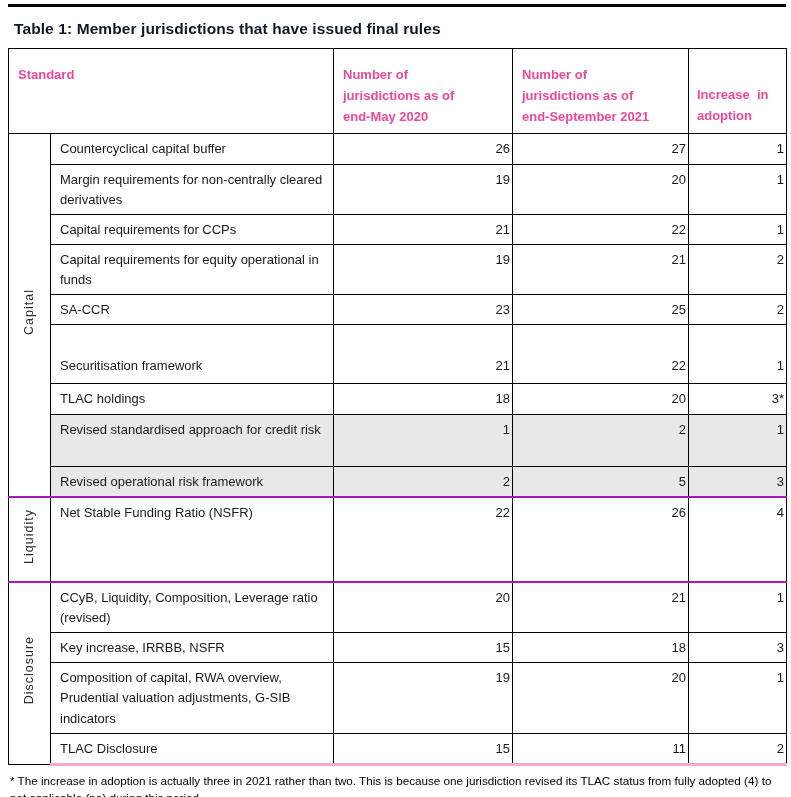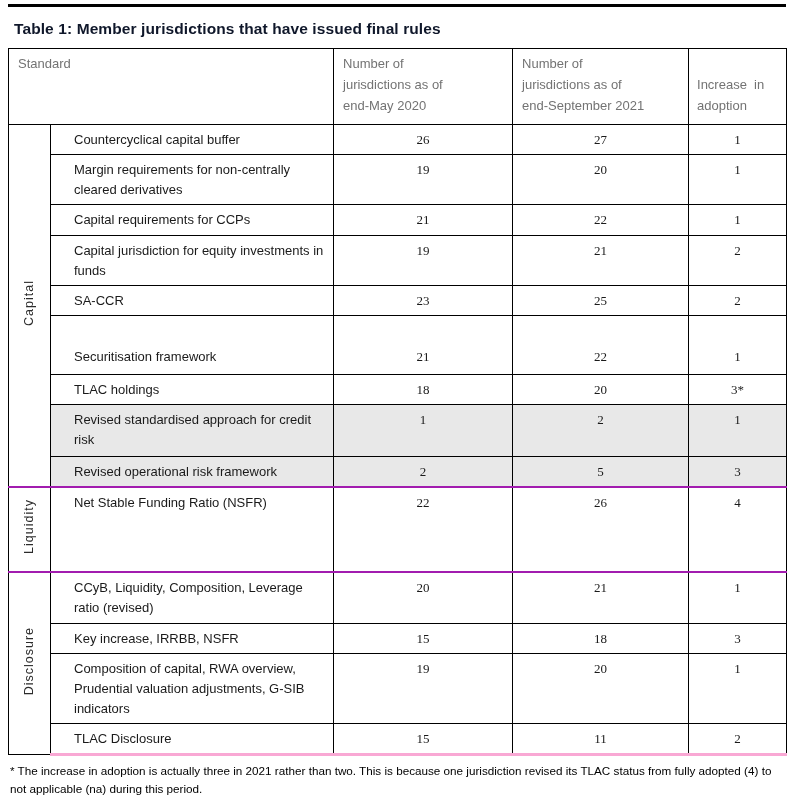--- a/index.html
+++ b/index.html
@@ -34,45 +34,44 @@
     width: 778px;
   }
   table.rules th, table.rules td {
     border: 1px solid #000000;
     box-sizing: border-box;
   }
   thead th {
     border-top: 2px solid #000000;
     border-bottom: 2px solid #000000;
     font-size: 13px;
-    font-weight: normal;
-    color: #737373;
+    font-weight: bold;
+    color: #ec4899;
     text-align: left;
     vertical-align: top;
-    padding: 5px 6px 6px 9px;
+    padding: 16px 6px 6px 9px;
     white-space: pre-wrap;
     line-height: 1.6;
   }
   thead th.th-increase {
     vertical-align: bottom;
     padding-left: 8px;
     padding-right: 2px;
     padding-bottom: 7px;
   }
   tbody td {
     font-size: 13px;
     vertical-align: top;
-    padding: 5px 8px 4px 23px;
+    padding: 5px 8px 4px 9px;
     line-height: 1.55;
   }
   td.num {
-    text-align: center;
+    text-align: right;
     padding-left: 2px;
     padding-right: 2px;
-    font-family: Liberation Serif, serif;
   }
   td.cat {
     text-align: center;
     vertical-align: middle;
     padding: 0;
     background: #ffffff;
   }
   .vtext {
     display: inline-block;
     writing-mode: vertical-rl;
@@ -140,21 +139,21 @@
         <td class="num">20</td>
         <td class="num">1</td>
       </tr>
       <tr style="height:27px">
         <td>Capital requirements for CCPs</td>
         <td class="num">21</td>
         <td class="num">22</td>
         <td class="num">1</td>
       </tr>
       <tr style="height:48px">
-        <td>Capital jurisdiction for equity investments in funds</td>
+        <td>Capital requirements for equity operational in funds</td>
         <td class="num">19</td>
         <td class="num">21</td>
         <td class="num">2</td>
       </tr>
       <tr style="height:28px">
         <td>SA-CCR</td>
         <td class="num">23</td>
         <td class="num">25</td>
         <td class="num">2</td>
       </tr>

